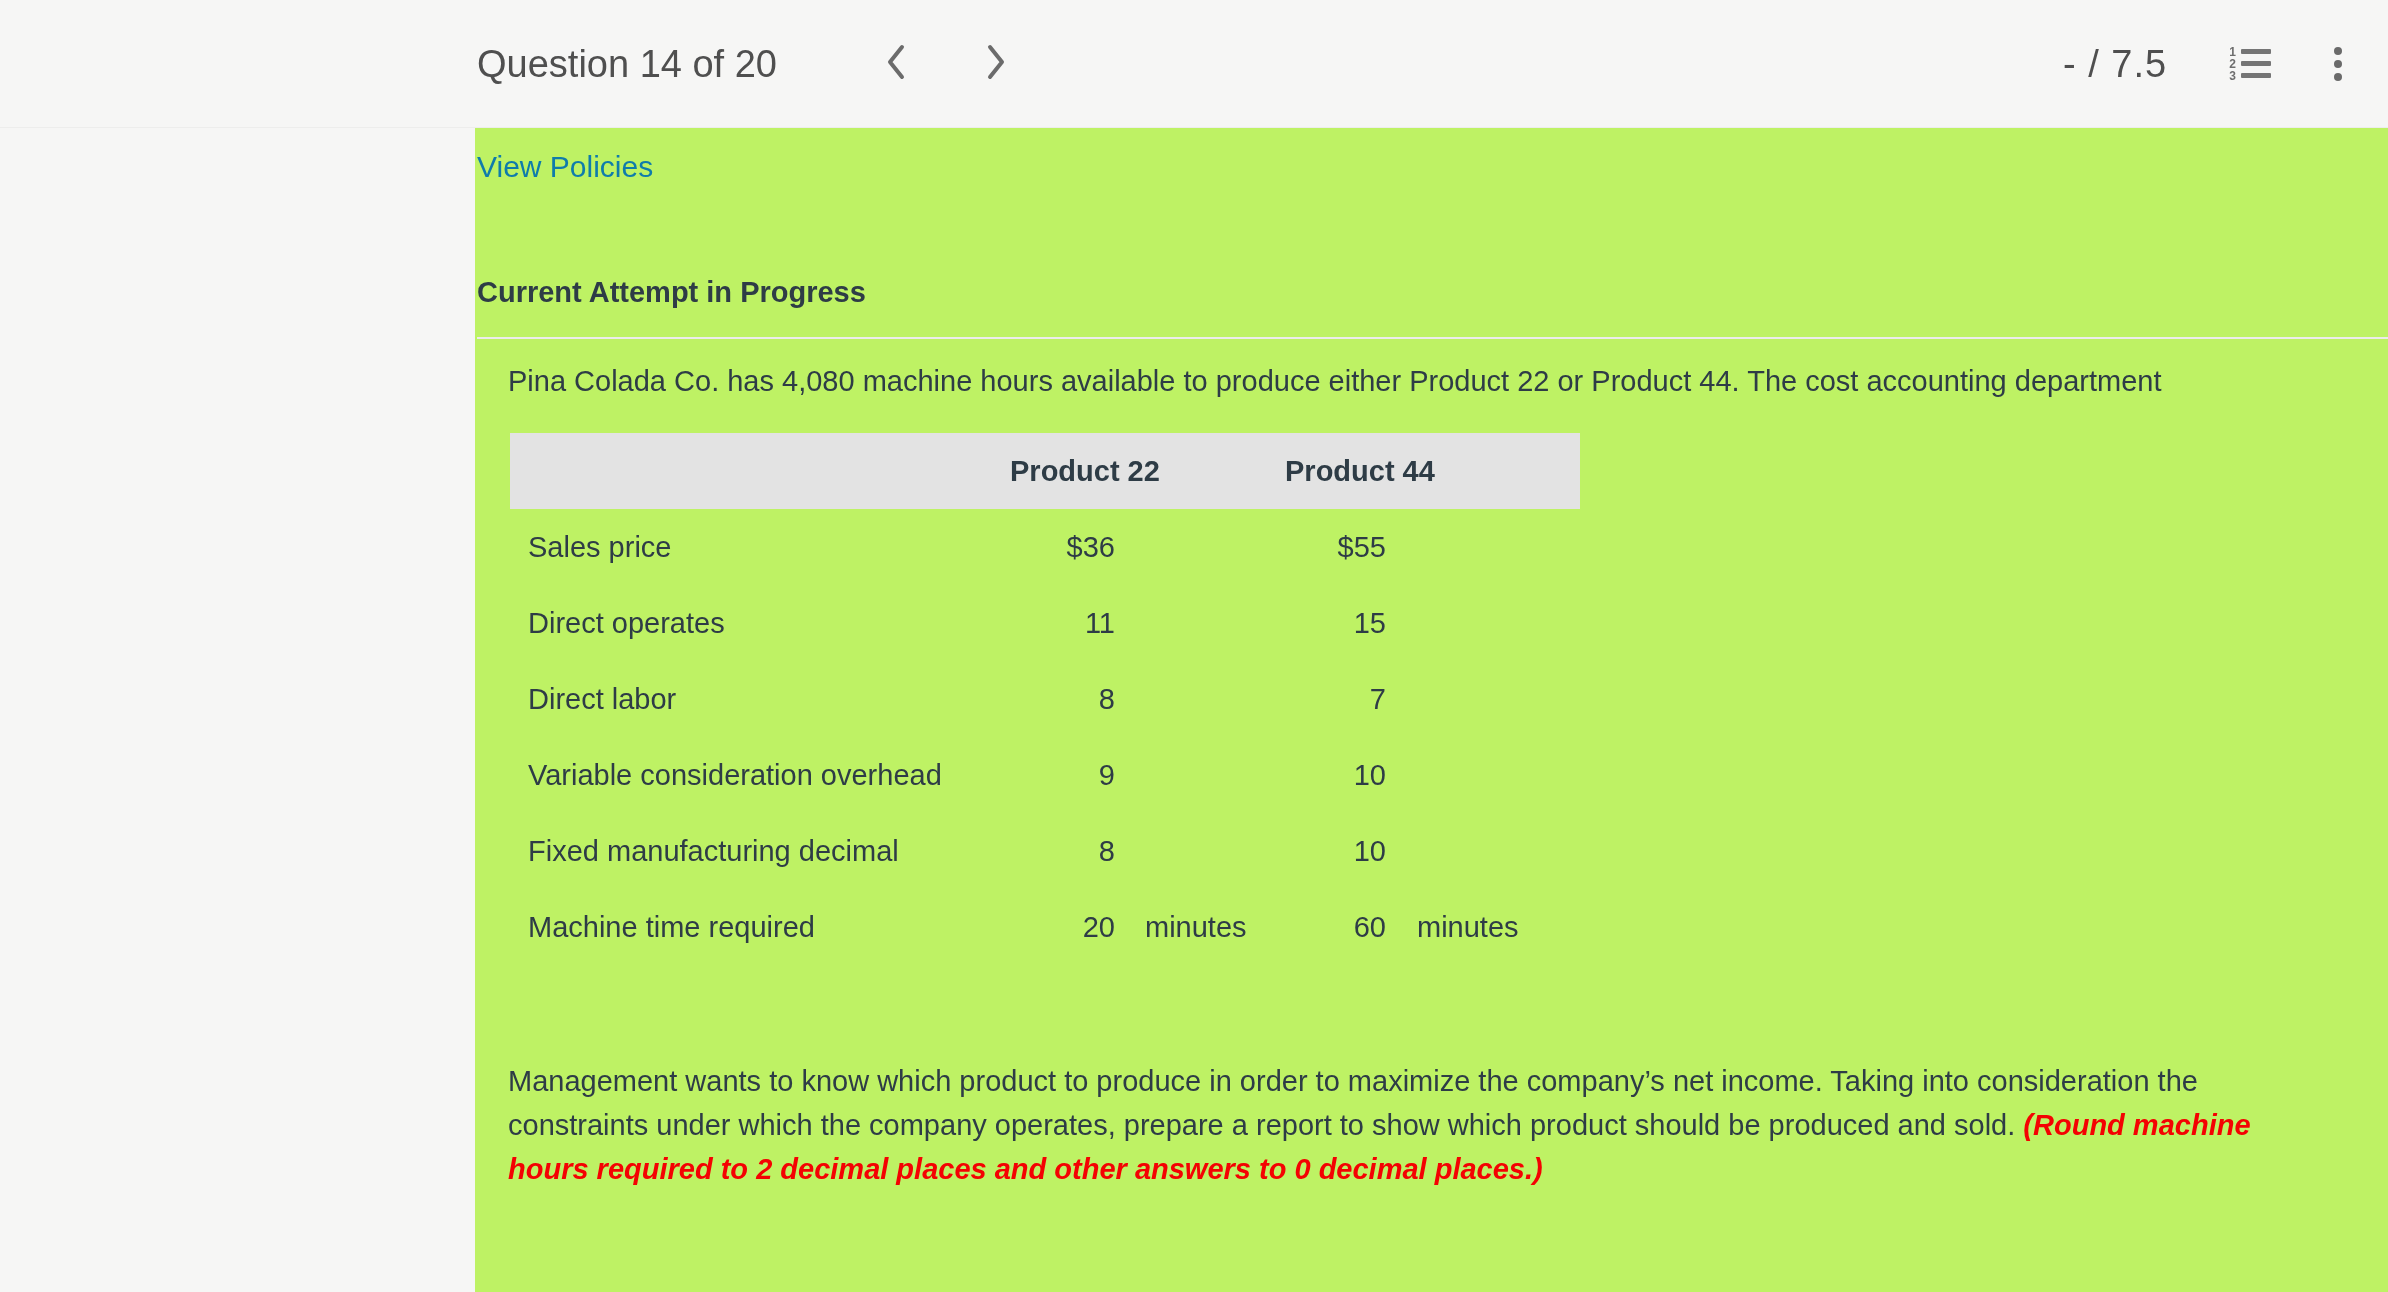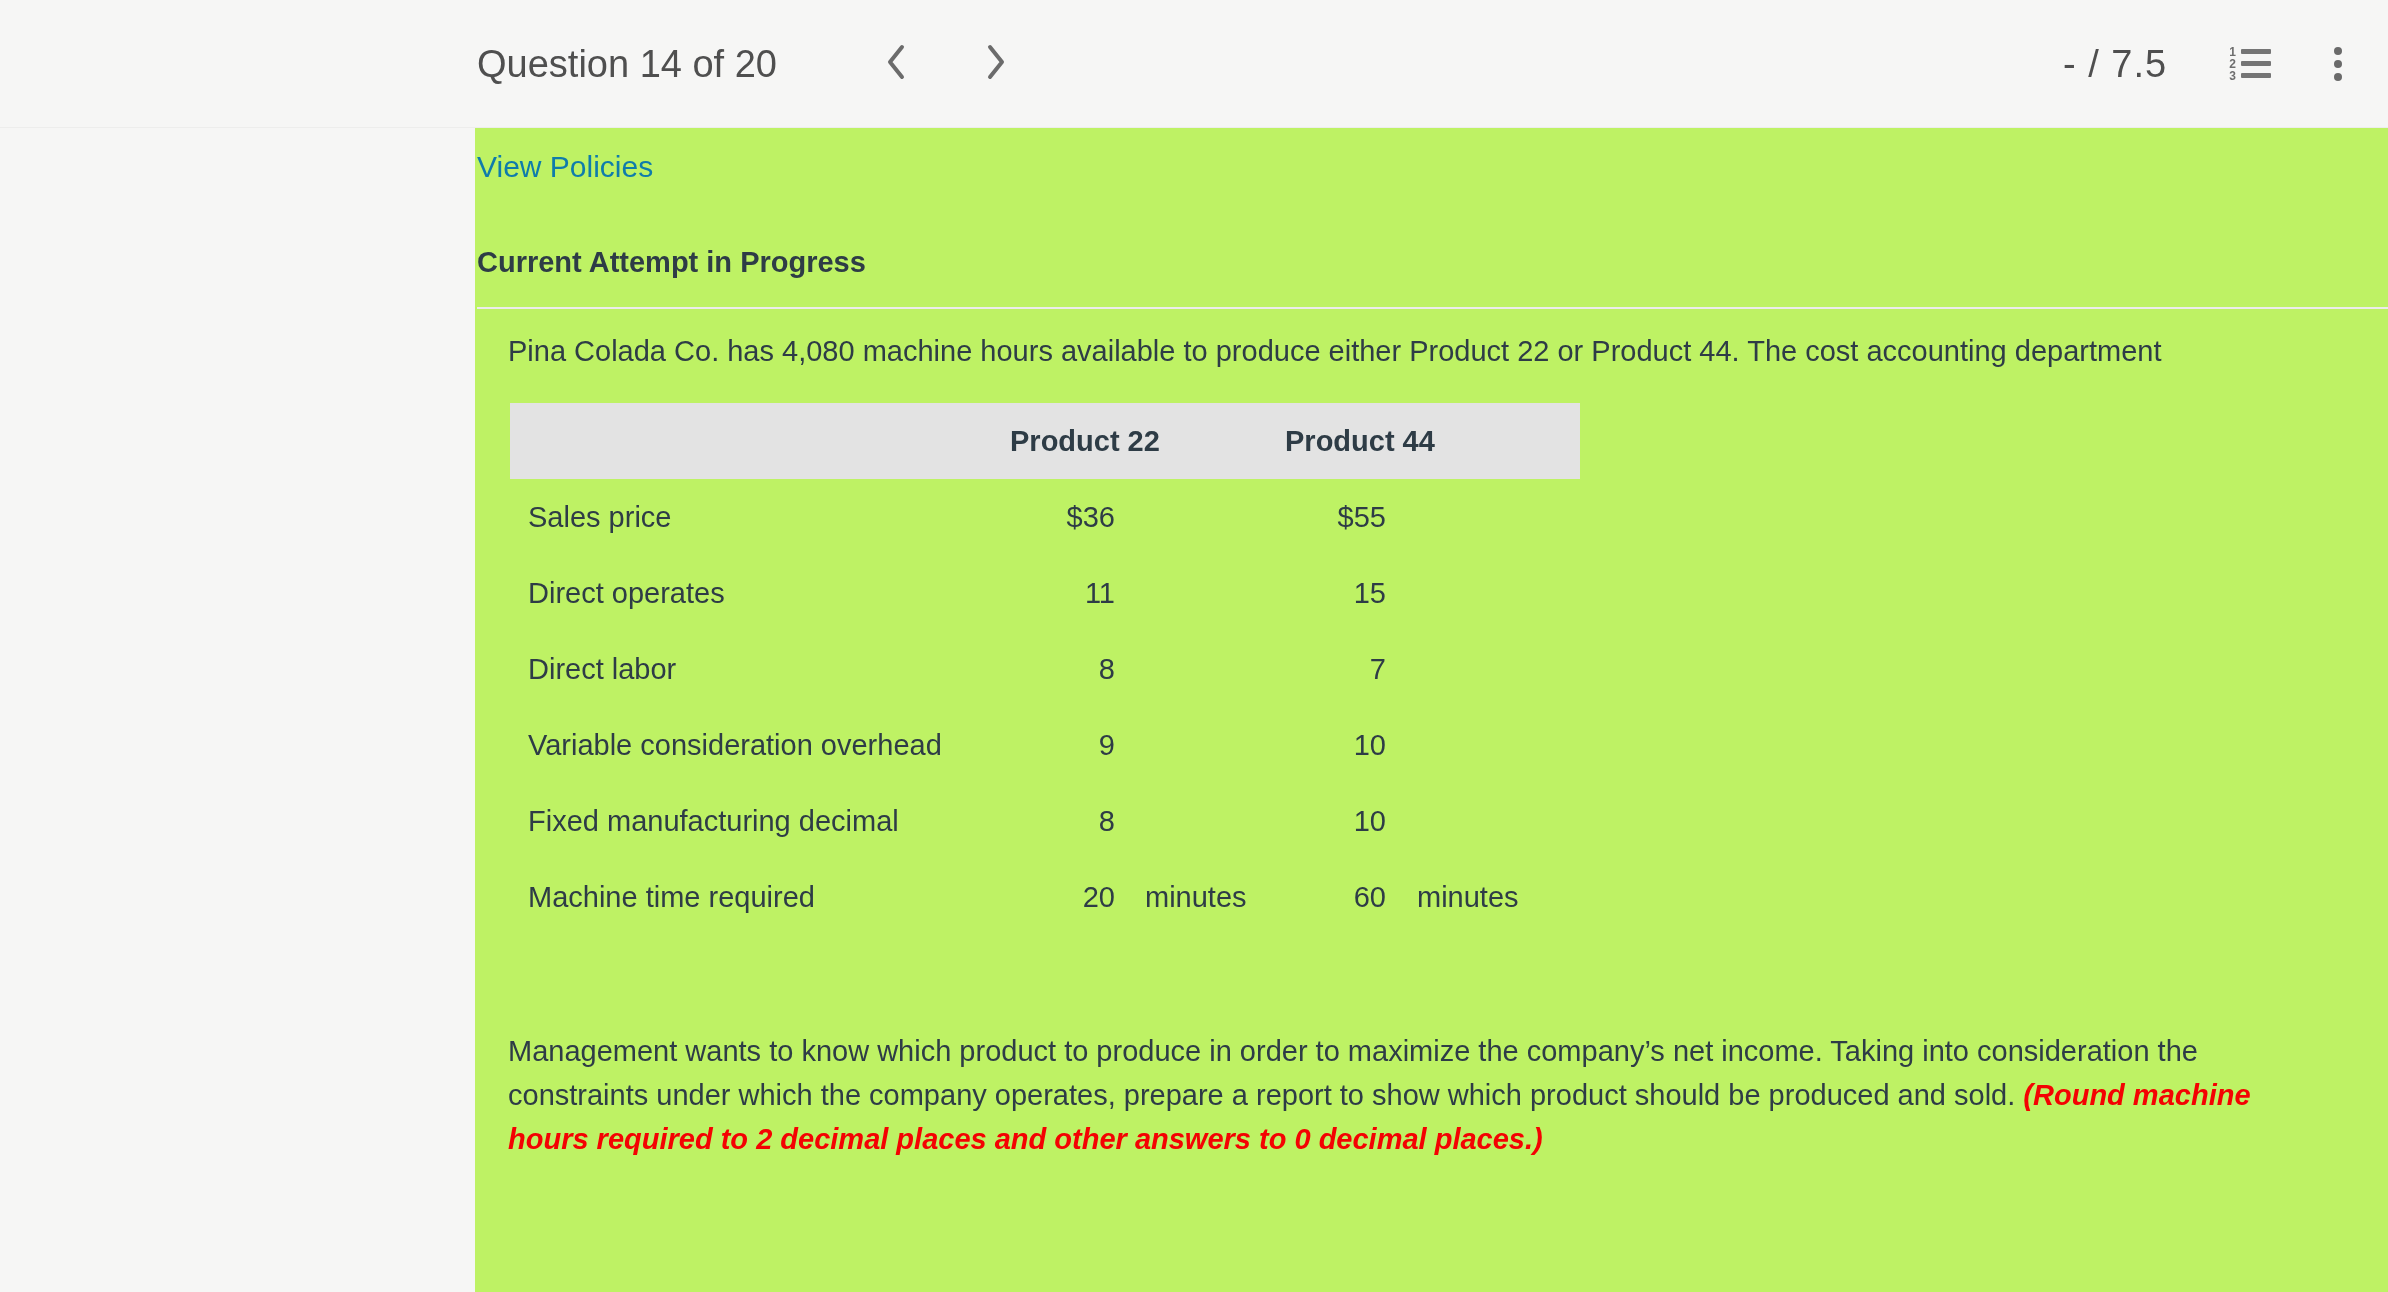--- a/index.html
+++ b/index.html
@@ -88,21 +88,21 @@
   }
   .view-policies {
     display: inline-block;
     margin: 22px 0 0 0;
     font-size: 30px;
     color: #0f7cab;
     text-decoration: none;
     cursor: pointer;
   }
   .section-heading {
-    margin-top: 62px;
+    margin-top: 92px;
     font-size: 29px;
     font-weight: bold;
     color: #2e3c46;
   }
   .divider {
     margin-top: 28px;
     height: 2px;
     background: #ececeb;
     width: 100%;
   }

